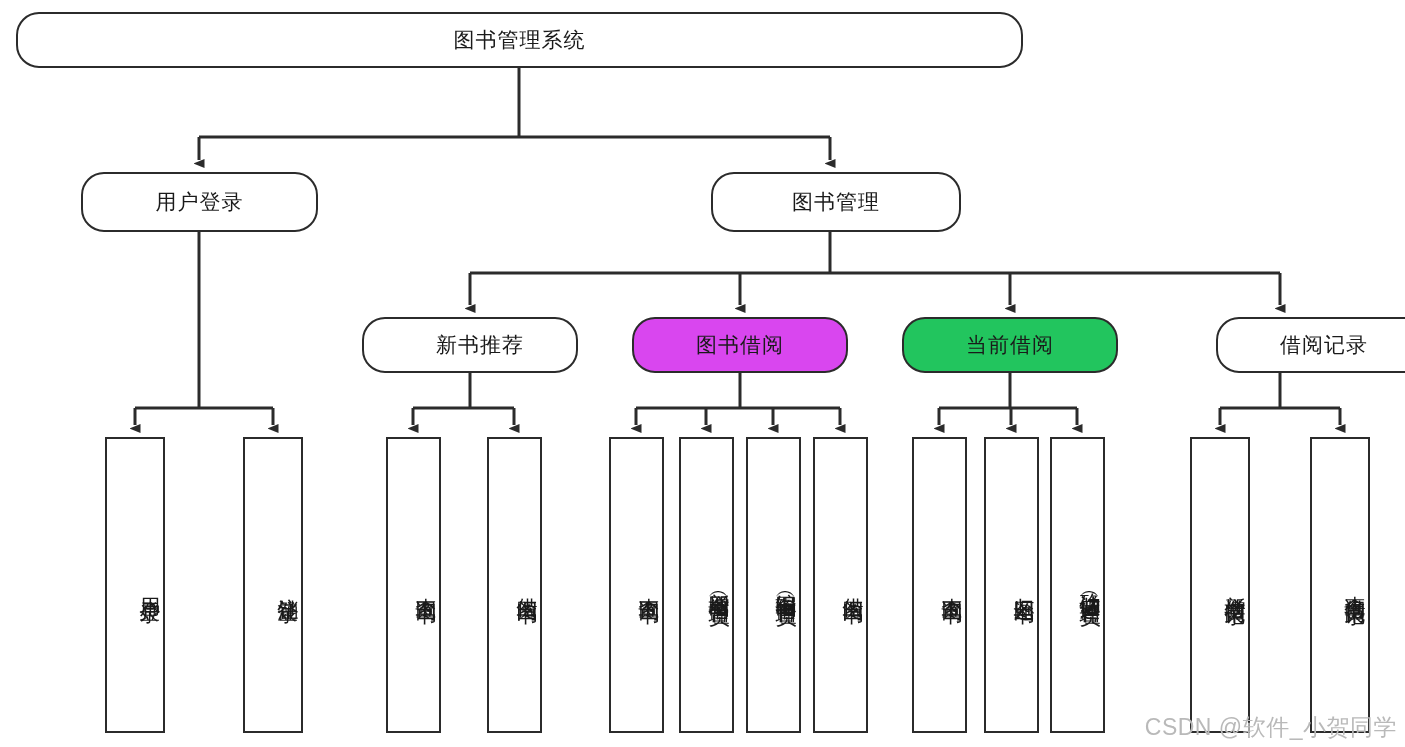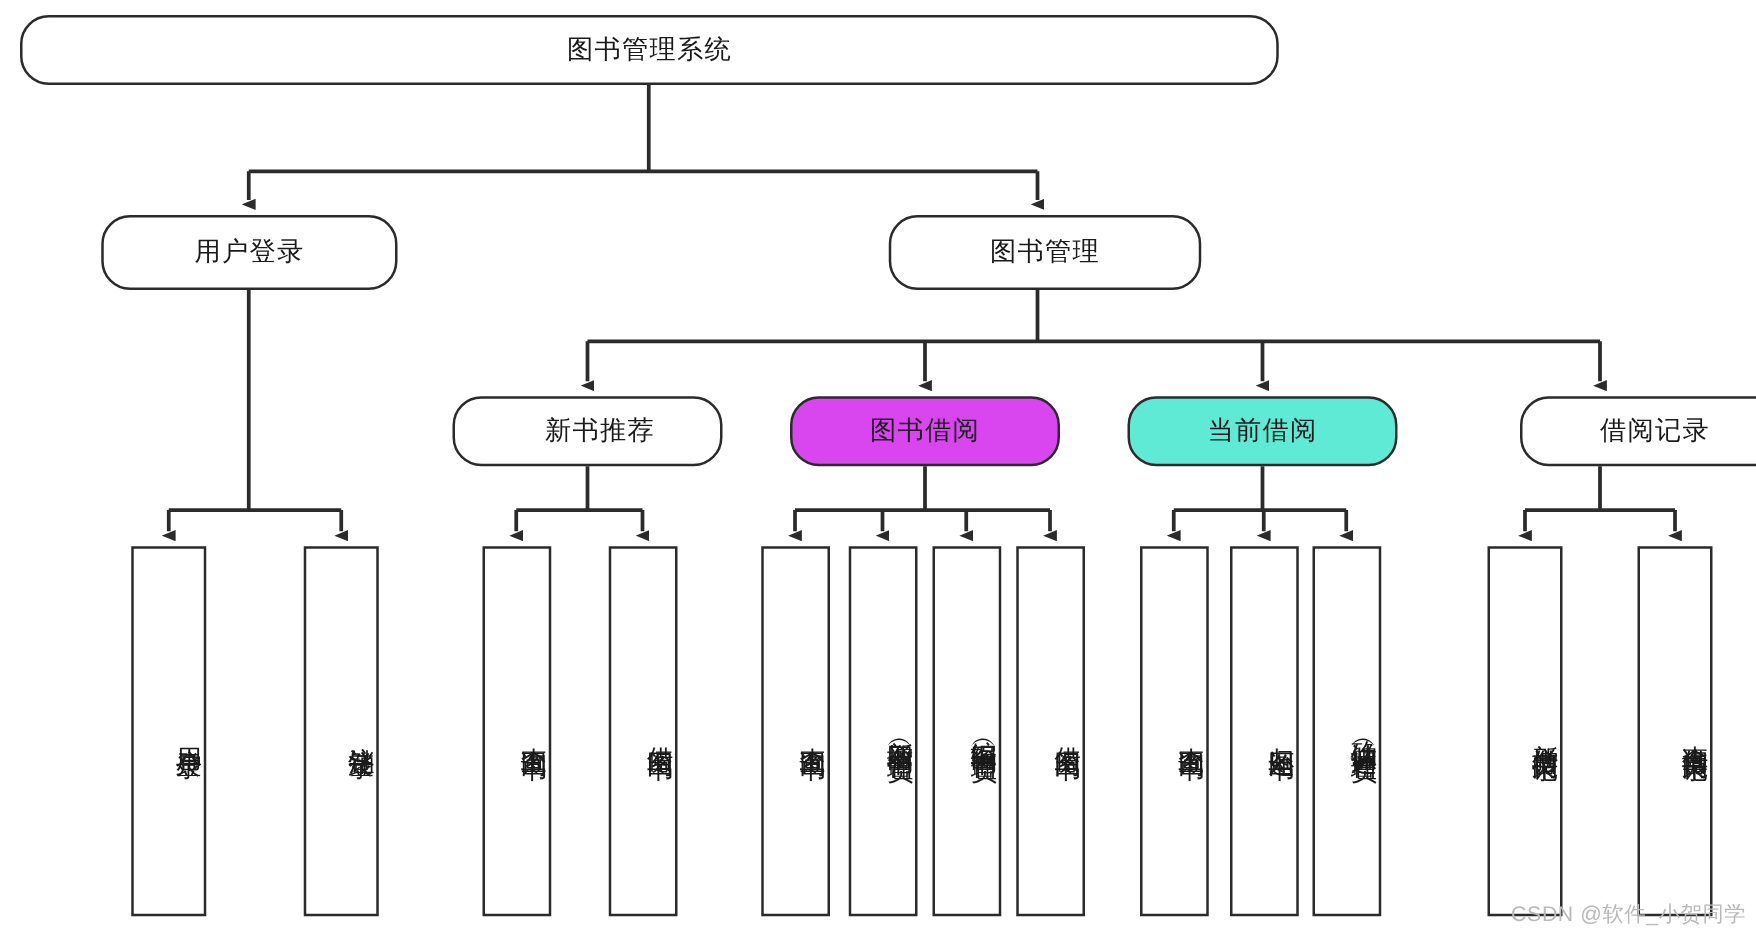--- a/index.html
+++ b/index.html
@@ -60,21 +60,21 @@
   .node.v .vlabel {
     writing-mode: vertical-rl;
     text-orientation: upright;
     display: block;
     max-height: 100%;
   }
   .watermark {
     position: absolute;
     right: 8px;
     bottom: 4px;
-    font-size: 17px;
+    font-size: 23px;
     color: #b9b9b9;
     letter-spacing: 0.5px;
     z-index: 3;
     white-space: nowrap;
   }
 </style>
 </head>
 <body>
 
 <div id="canvas" style="background: rgb(255, 255, 255);">
@@ -139,21 +139,21 @@
   <div class="node h" id="node-l2-1" style="left: 711px; top: 172px; width: 250px; height: 60px; border-color: rgb(43, 43, 43); background: rgb(255, 255, 255); color: rgb(26, 26, 26);">
     <span>图书管理</span>
   </div>
 
   <div class="node h" id="node-l3-0" style="left: 362px; top: 317px; width: 216px; height: 56px; border-color: rgb(43, 43, 43); background: rgb(255, 255, 255); color: rgb(26, 26, 26); padding-left: 20px;">
     <span>新书推荐</span>
   </div>
   <div class="node h" id="node-l3-1" style="left: 632px; top: 317px; width: 216px; height: 56px; border-color: rgb(43, 43, 43); background: #d946ef; color: rgb(26, 26, 26);">
     <span>图书借阅</span>
   </div>
-  <div class="node h" id="node-l3-2" style="left: 902px; top: 317px; width: 216px; height: 56px; border-color: rgb(43, 43, 43); background: #5eead4; color: rgb(26, 26, 26);">
+  <div class="node h" id="node-l3-2" style="left: 902px; top: 317px; width: 216px; height: 56px; border-color: rgb(43, 43, 43); background: #22c55e; color: rgb(26, 26, 26);">
     <span>当前借阅</span>
   </div>
   <div class="node h" id="node-l3-3" style="left: 1216px; top: 317px; width: 216px; height: 56px; border-color: rgb(43, 43, 43); background: rgb(255, 255, 255); color: rgb(26, 26, 26);">
     <span>借阅记录</span>
   </div>
 
   <div class="node v" id="node-leaf-0" style="left: 105px; top: 437px; width: 60px; height: 296px; border-color: rgb(43, 43, 43); background: rgb(255, 255, 255); color: rgb(26, 26, 26);">
     <span class="vlabel">用户登录</span>
   </div>
   <div class="node v" id="node-leaf-1" style="left: 243px; top: 437px; width: 60px; height: 296px; border-color: rgb(43, 43, 43); background: rgb(255, 255, 255); color: rgb(26, 26, 26);">

